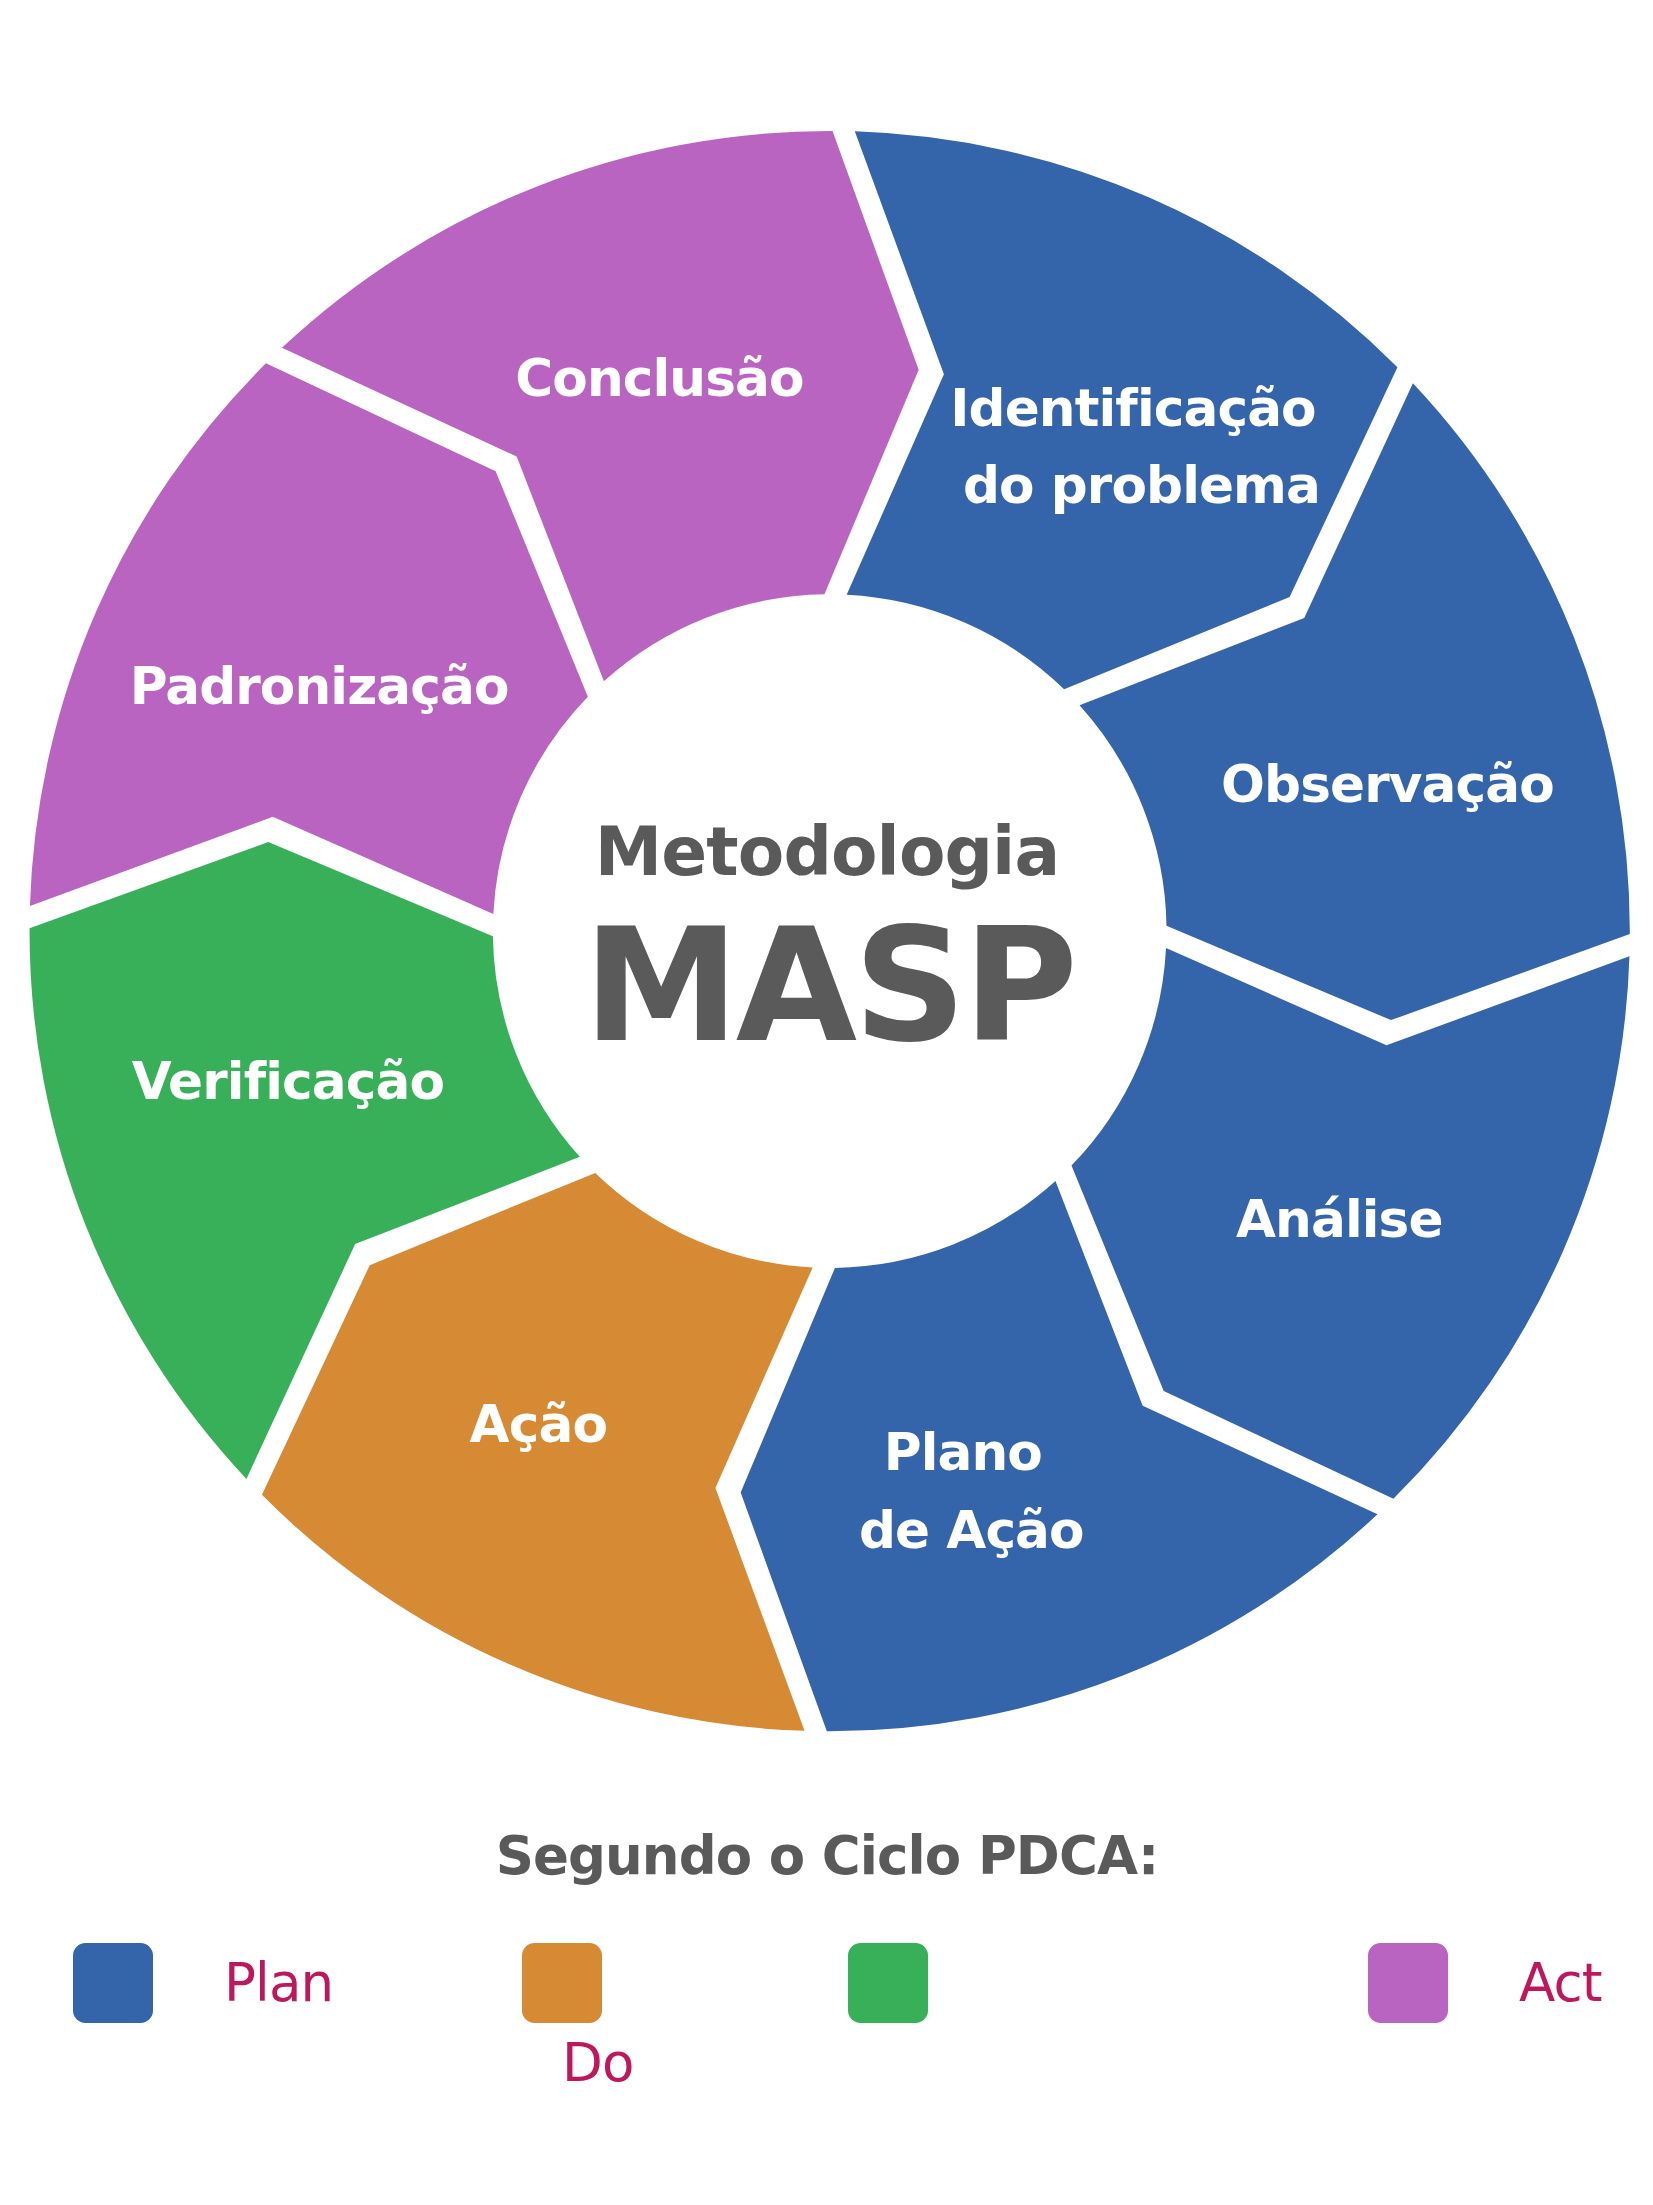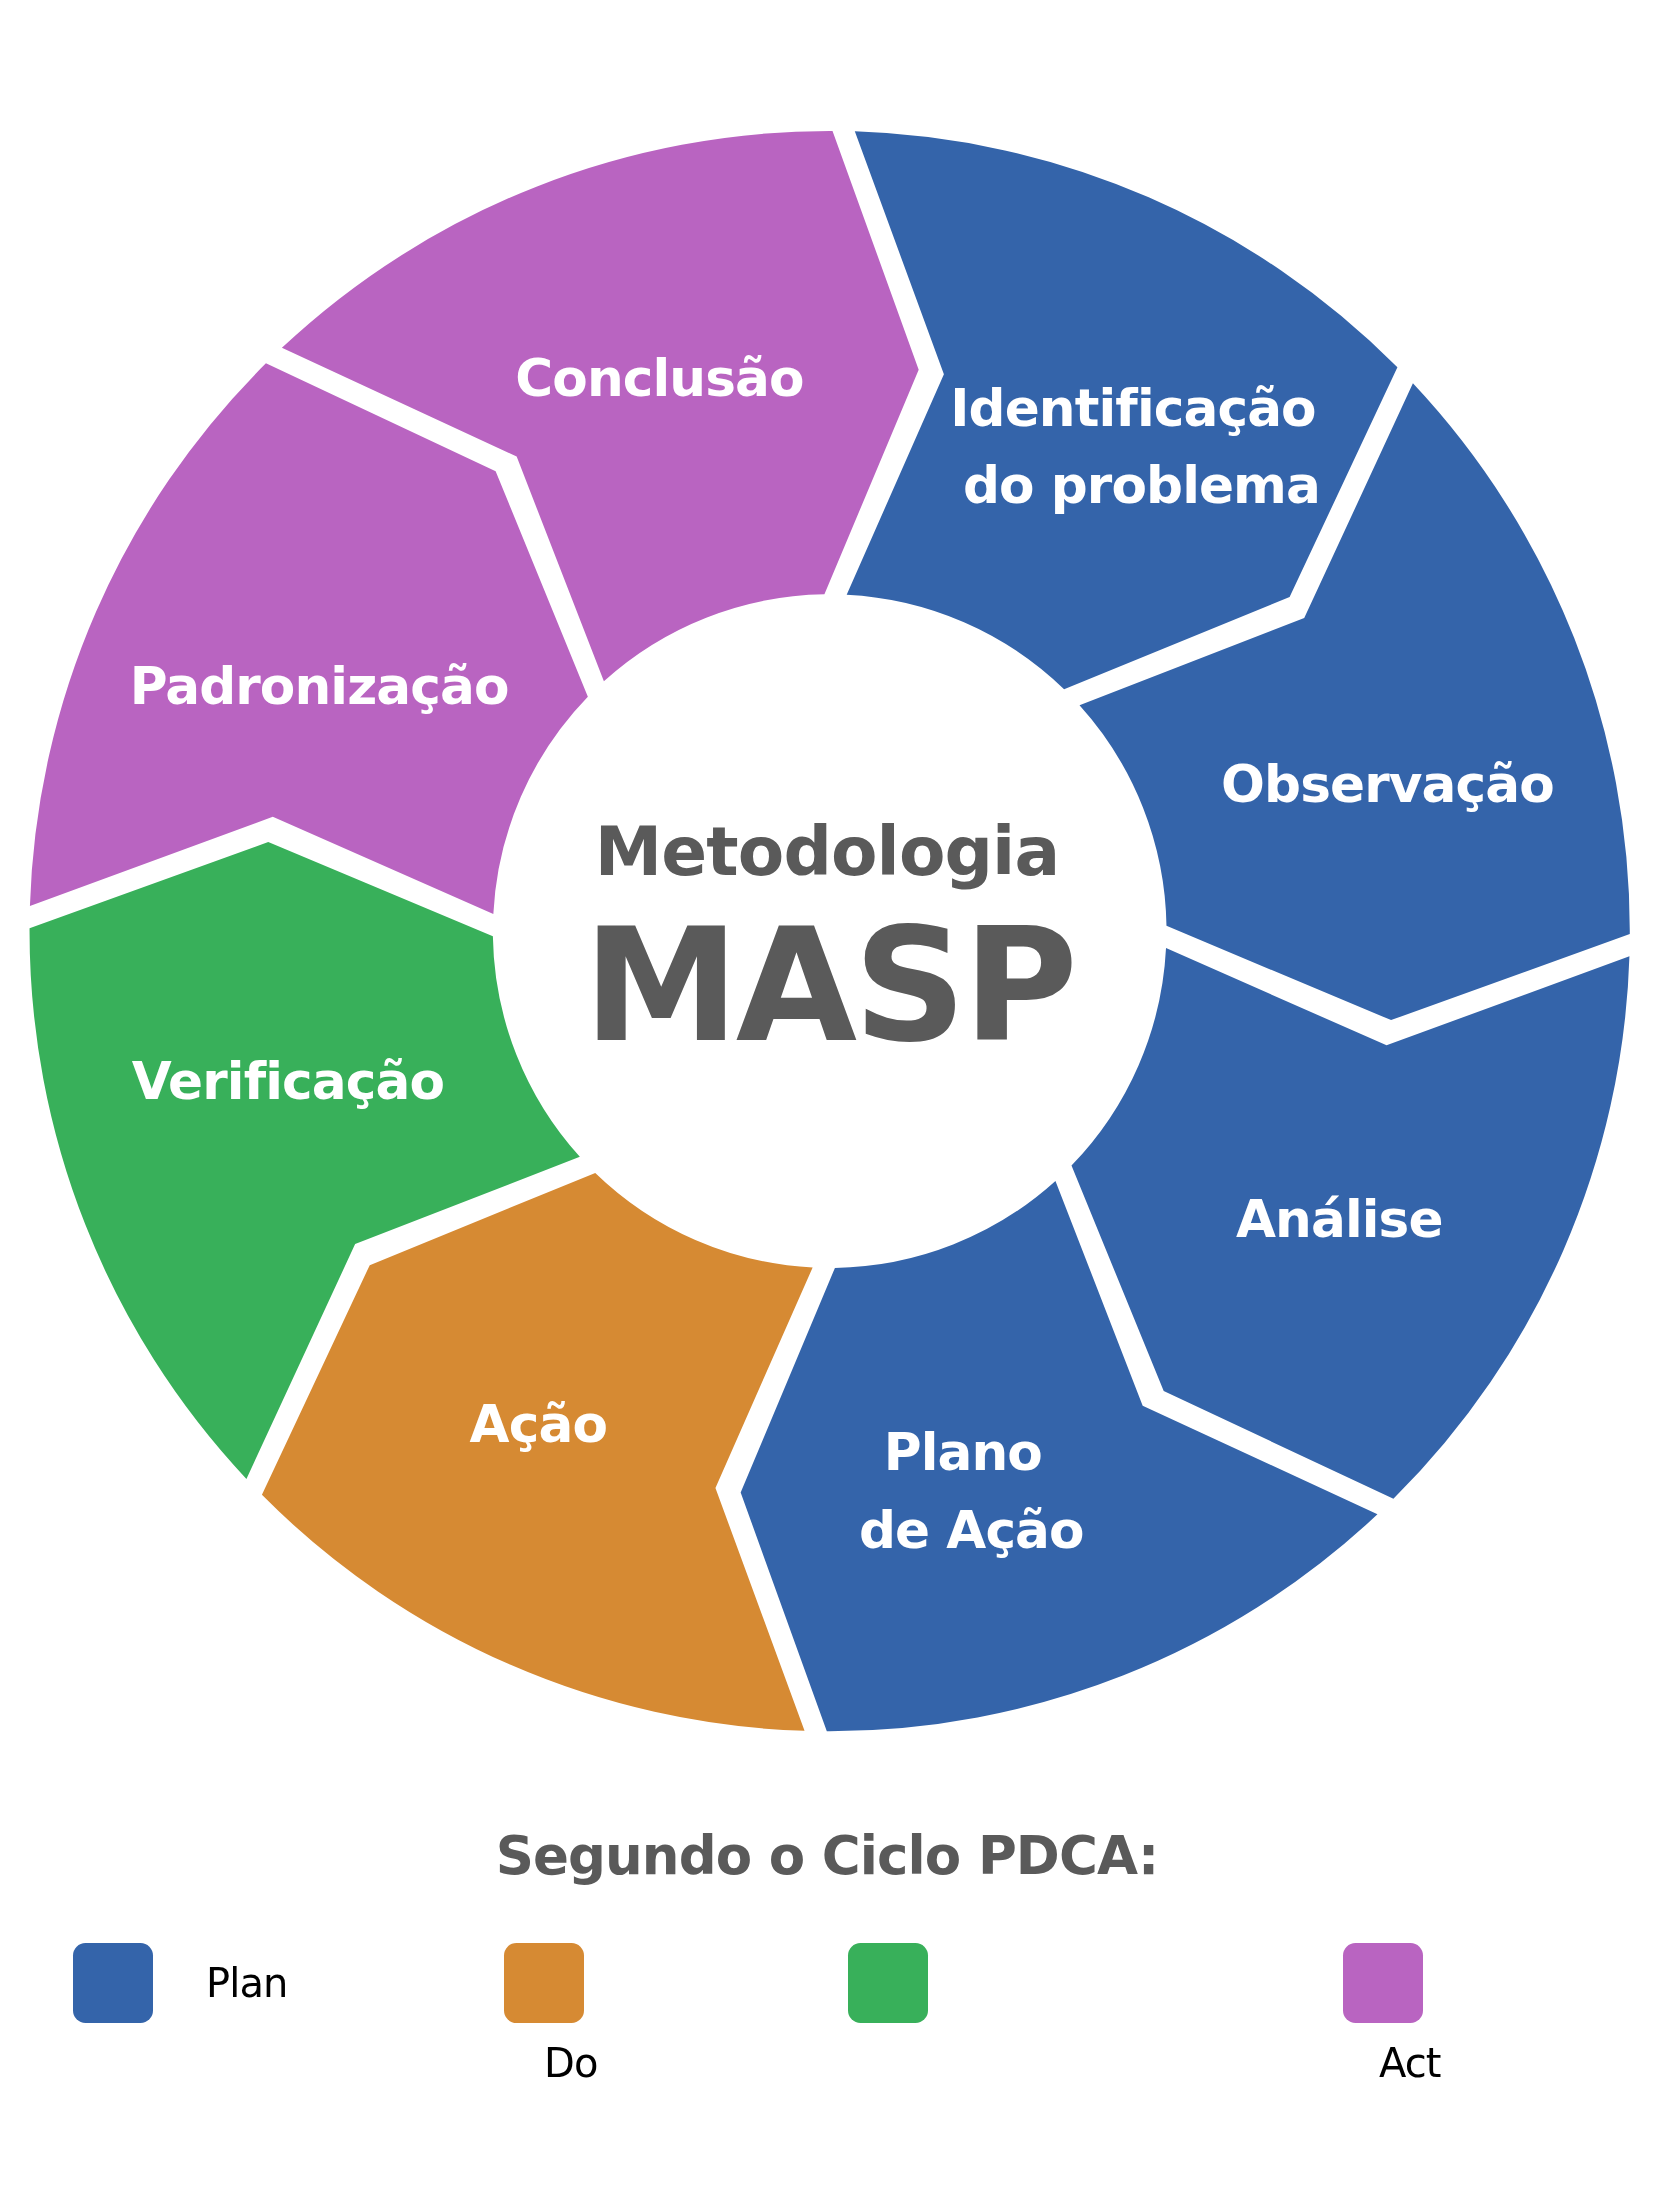--- a/index.html
+++ b/index.html
@@ -62,24 +62,24 @@
       display: flex;
       align-items: center;
     }
     .legend-swatch {
       width: 80px;
       height: 80px;
       border-radius: 12.5px;
       flex: 0 0 auto;
     }
     .legend-label {
-      margin-left: 53px;
-      color: #000000;
+      margin-left: 71px;
+      color: #be185d;
       font-family: "DejaVu Sans", "Liberation Sans", sans-serif;
-      font-size: 40px;
+      font-size: 53px;
       letter-spacing: -0.9px;
       line-height: 80px;
     }
   </style>
 </head>
 <body>
 
 <svg id="diagram" xmlns="http://www.w3.org/2000/svg" width="1654" height="1782" viewBox="0 0 1856 2000">
   <g id="segments-layer">
     <path class="seg-path" d="M 959.2 147.4 A 898 898 0 0 1 1568.2 412.3 L 1447.2 670.1 L 1194.1 773.6 A 378 378 0 0 0 950.1 667.5 L 1059.2 420.0 Z" fill="#3464AA"></path>
@@ -133,17 +133,17 @@
   <div class="legend-swatch" style="background: rgb(52, 100, 170);"></div>
   <span class="legend-label">Plan</span>
 </div>
 <div class="legend-item" style="left: 491px; flex-direction: column;">
   <div class="legend-swatch" style="background: rgb(214, 138, 51);"></div>
   <span class="legend-label">Do</span>
 </div>
 <div class="legend-item" style="left: 848px;">
   <div class="legend-swatch" style="background: rgb(56, 176, 90);"></div>
 </div>
-<div class="legend-item" style="left: 1326px; flex-direction: column;">
+<div class="legend-item" style="left: 1368px;">
   <div class="legend-swatch" style="background: rgb(185, 100, 193);"></div>
   <span class="legend-label">Act</span>
 </div>
 
 
 </body></html>

